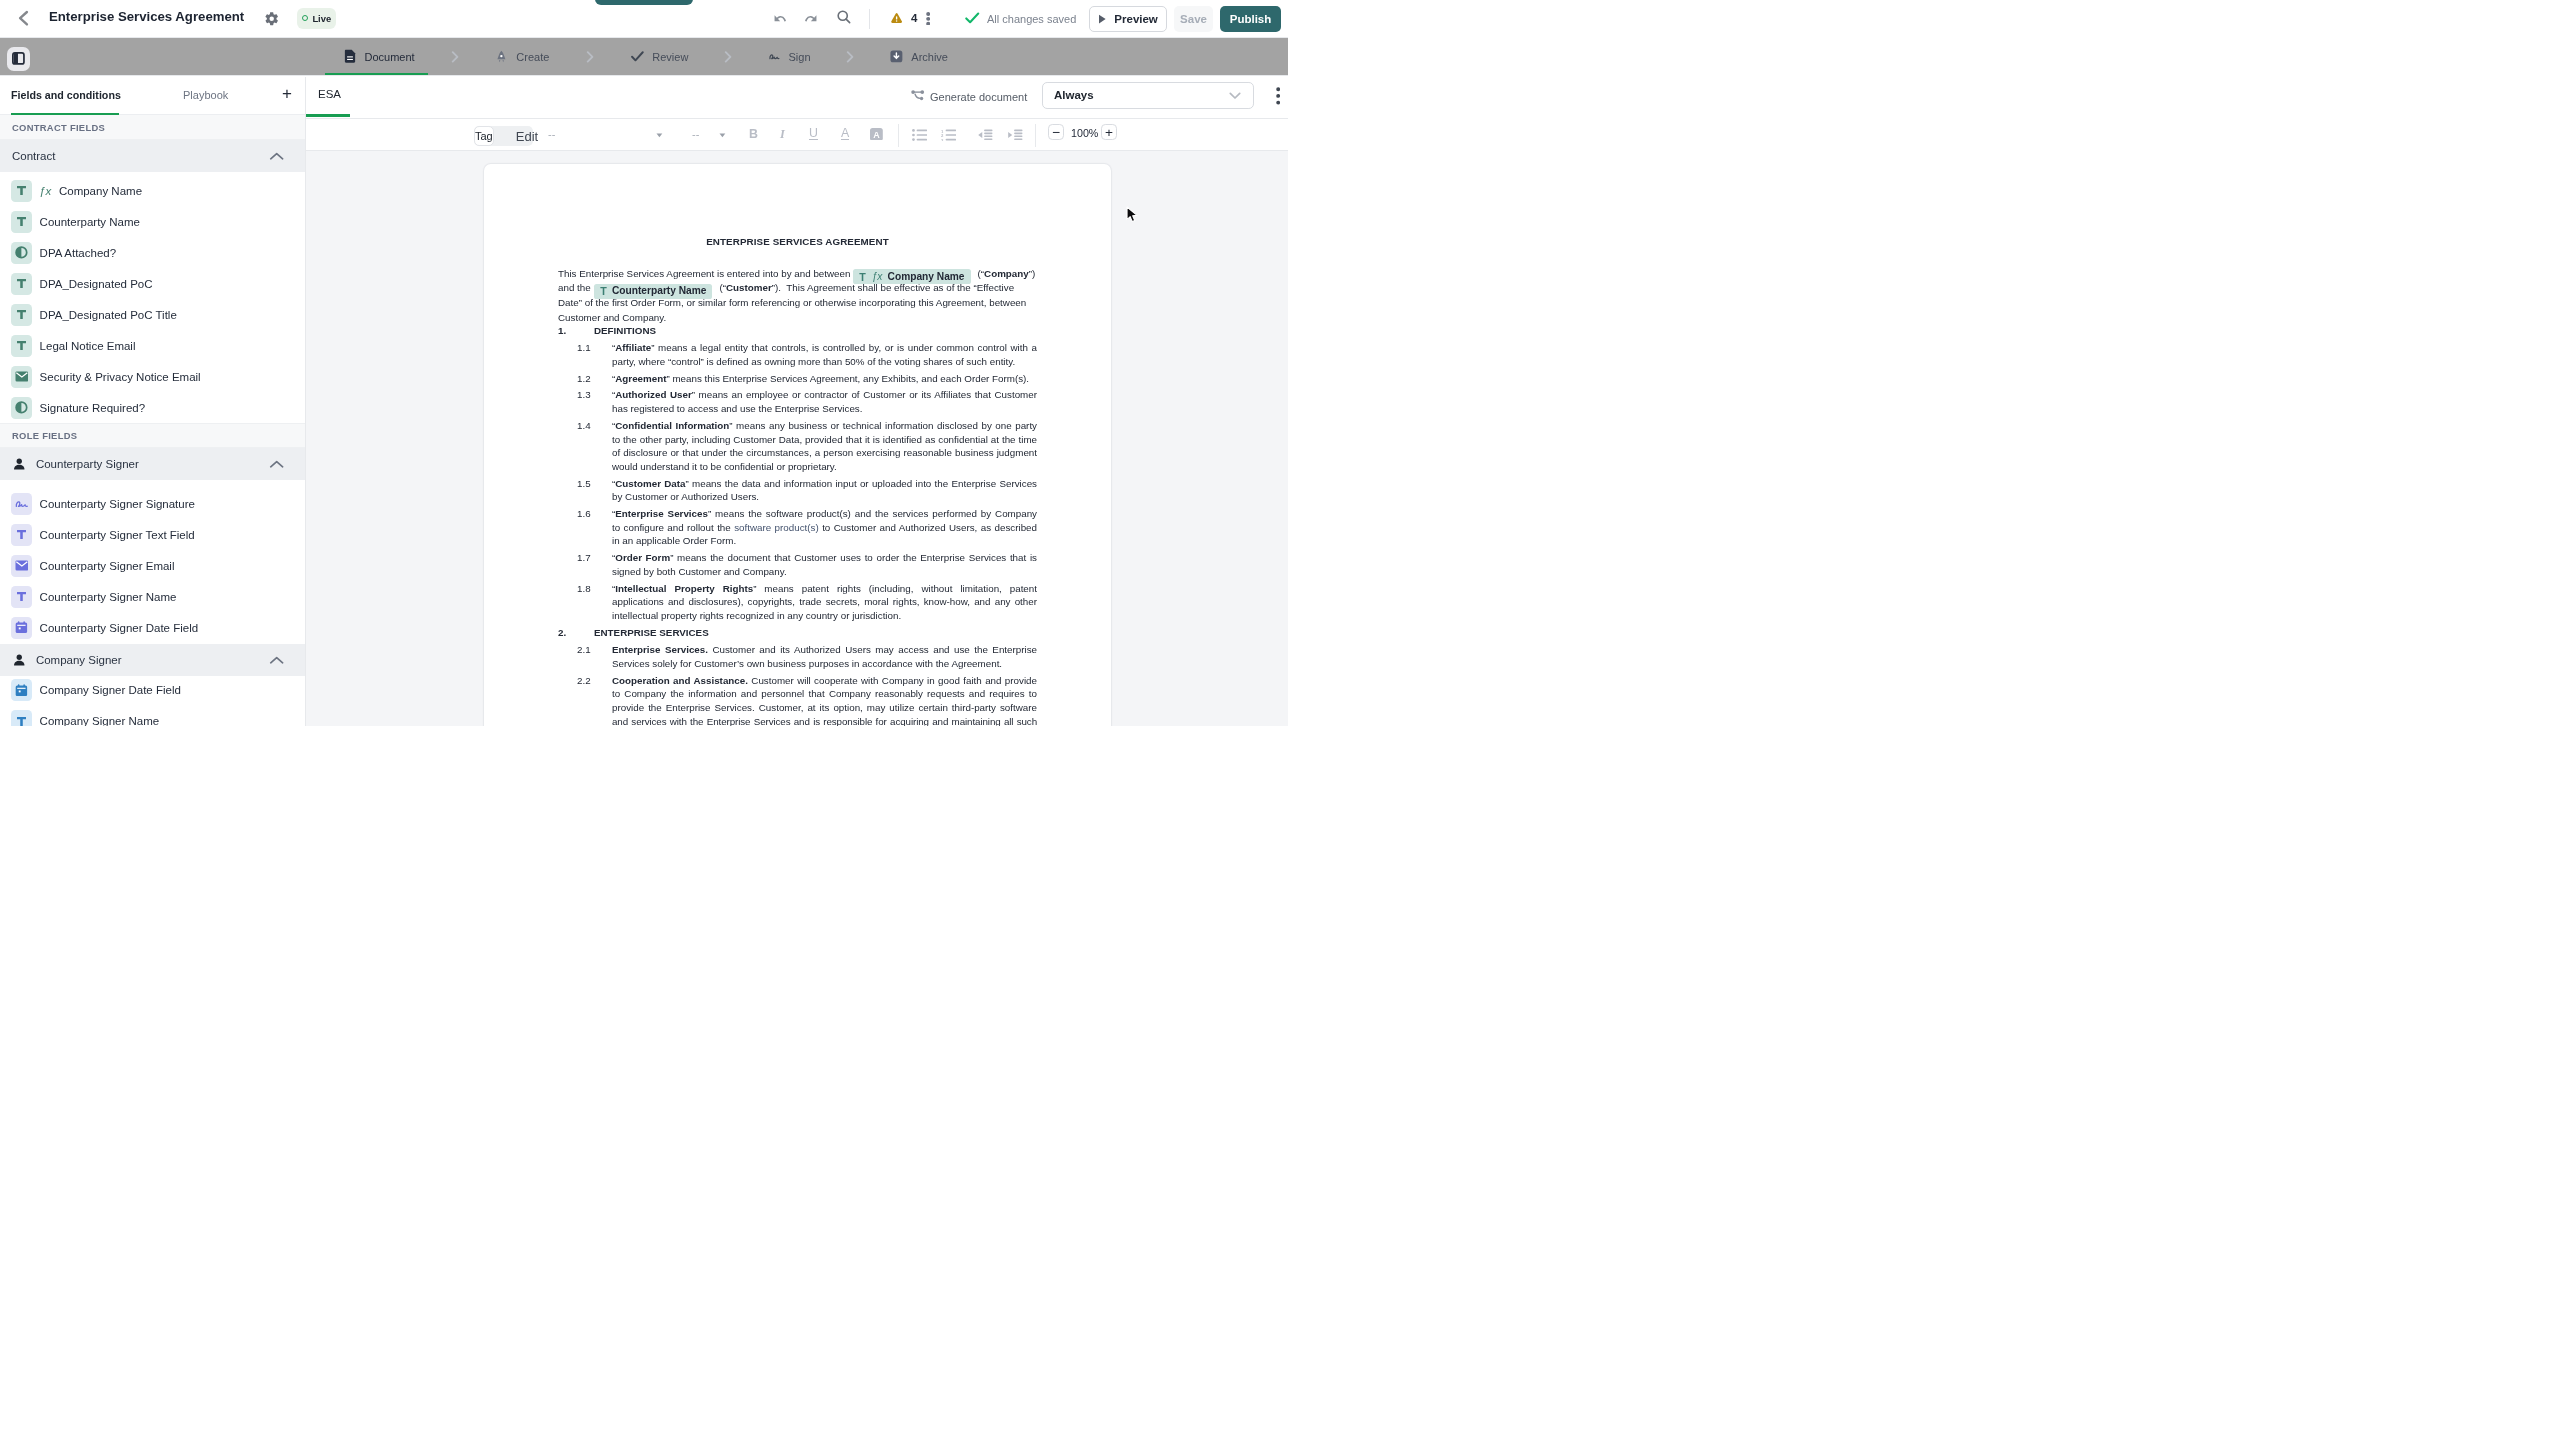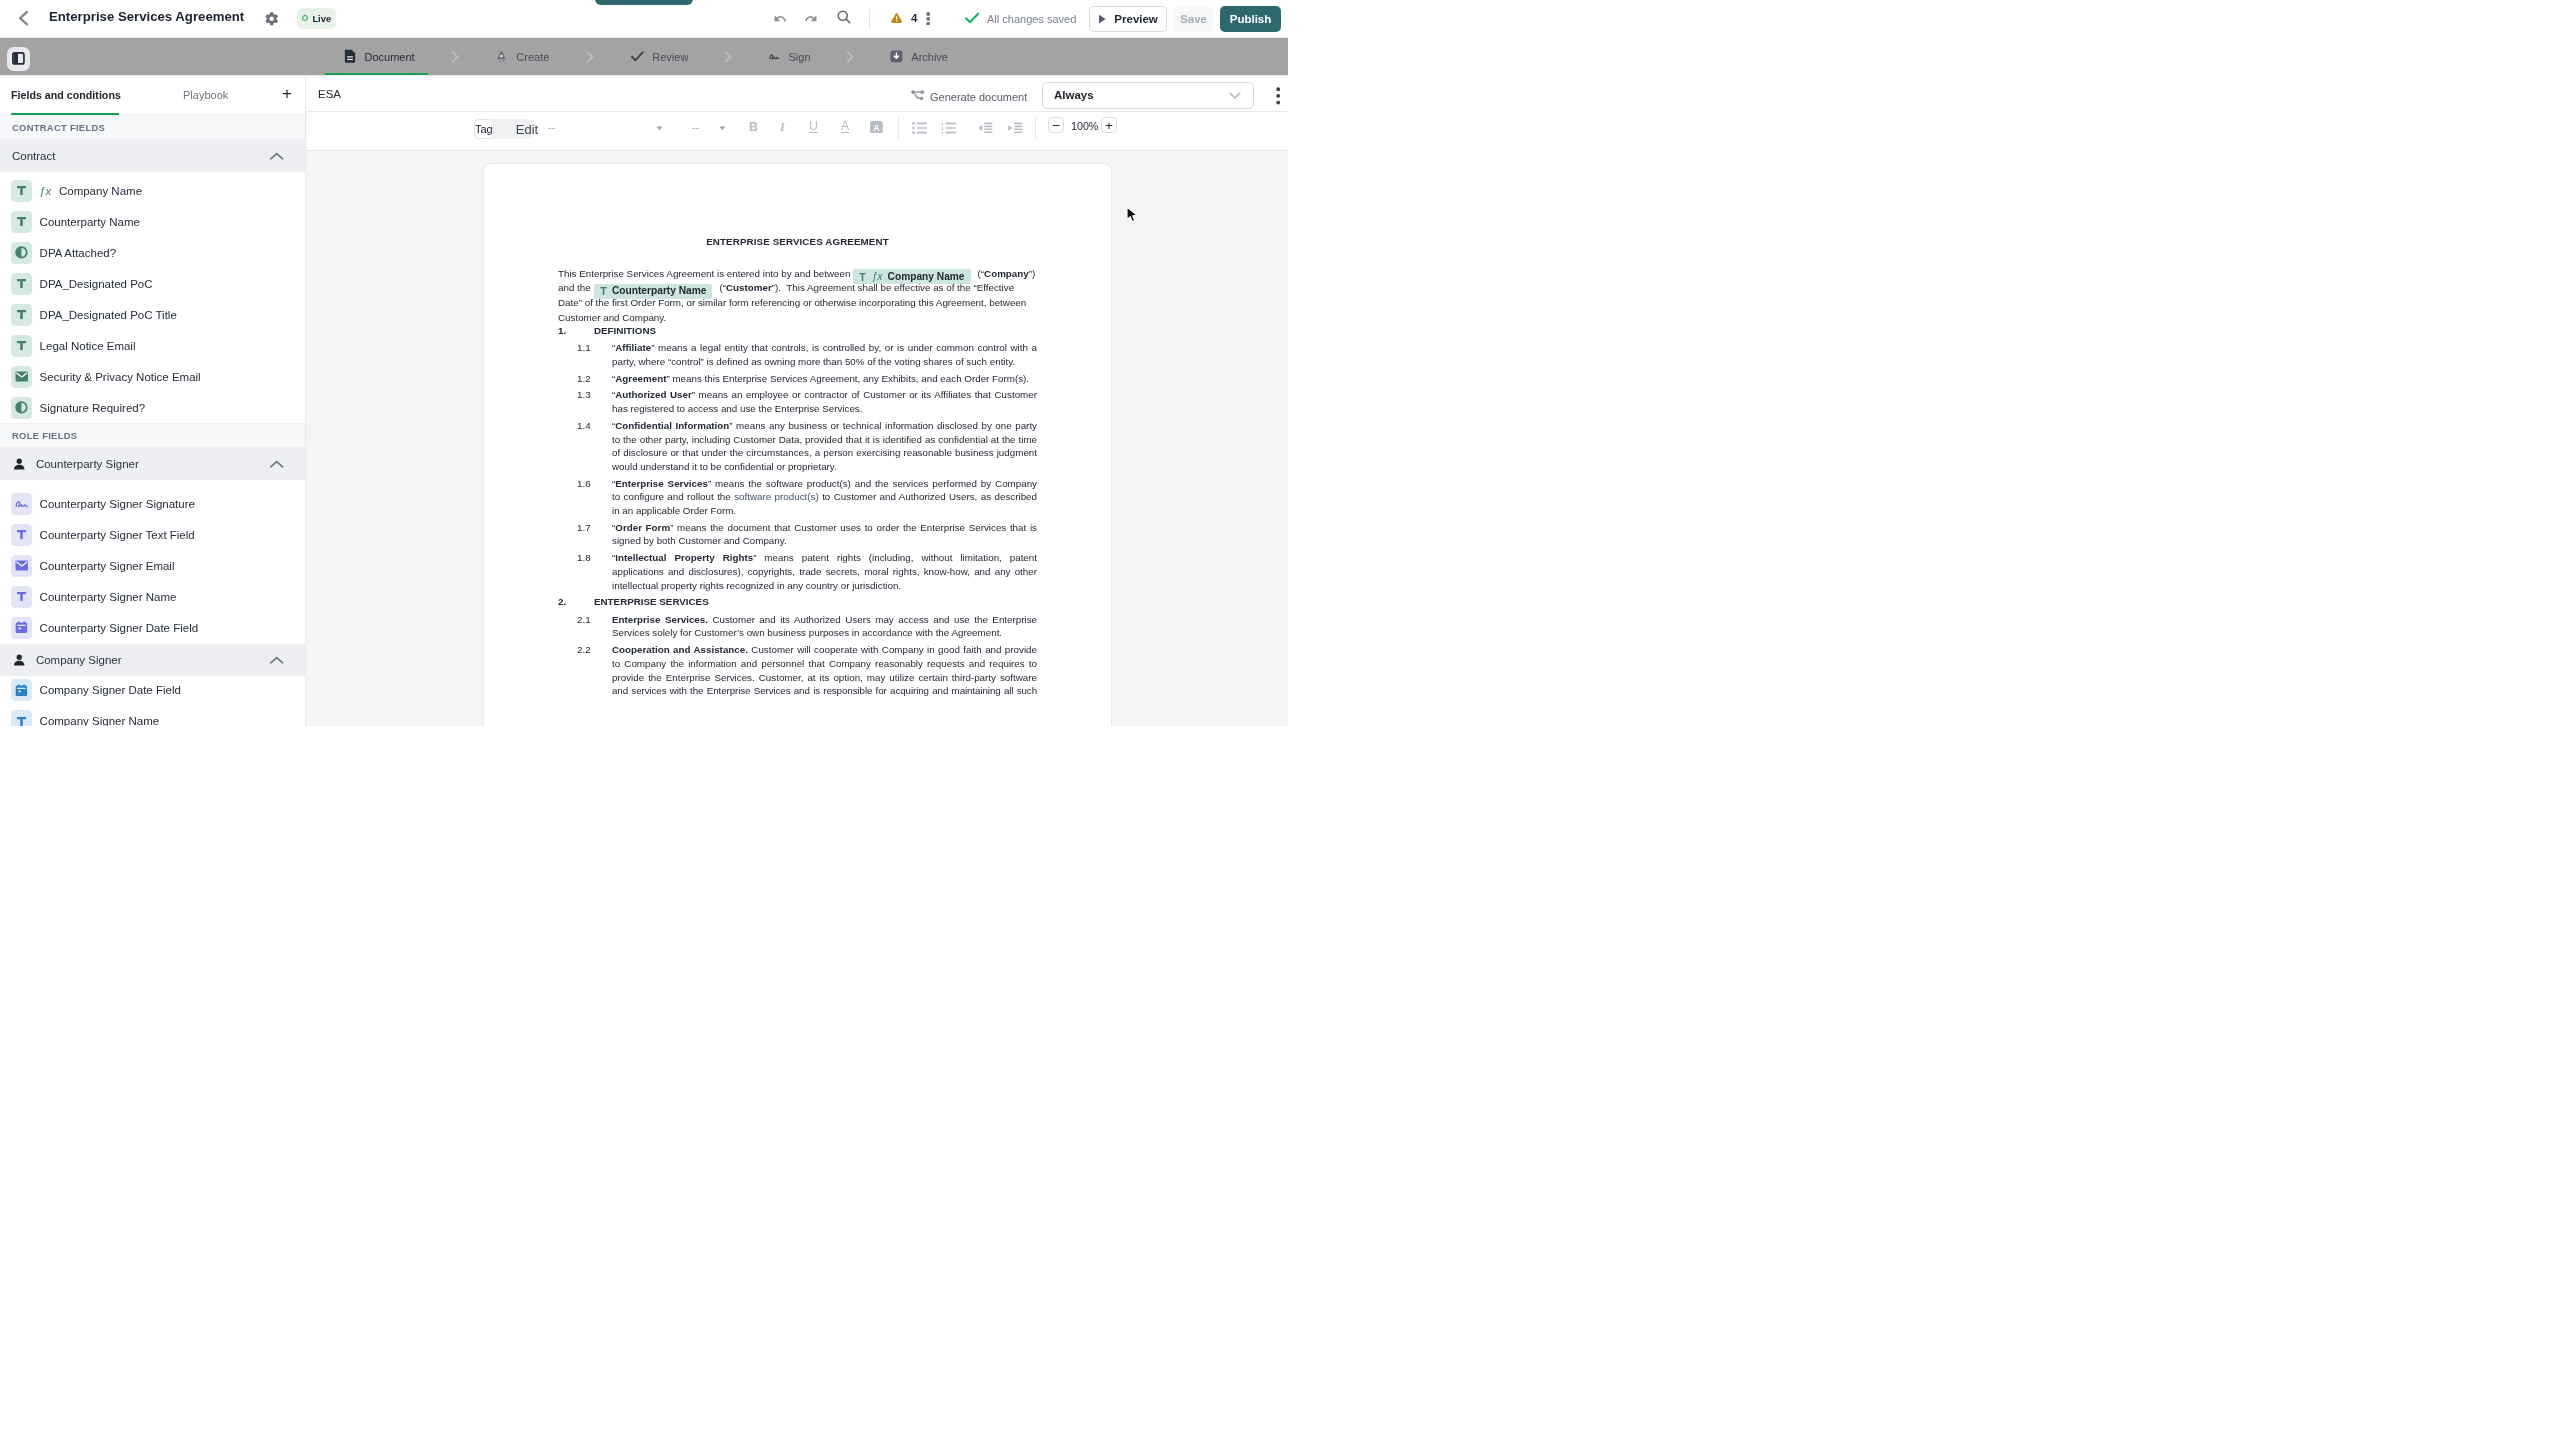--- a/index.html
+++ b/index.html
@@ -47,21 +47,21 @@
 .frow { height:31px; display:flex; align-items:center; padding-left:11px; }
 .ficon { width:21.3px; height:21.3px; border-radius:4.3px; display:flex; align-items:center; justify-content:center; flex:none; }
 .teal { background:#d5e8e4; }
 .purp { background:#e3e4f6; }
 .blue { background:#d8eaf8; }
 .frow .lbl { margin-left:7.3px; font-size:11.5px; color:#252d3b; }
 .frow .fx { margin-left:6.8px; margin-right:0px; }
 
 
 #content { position:absolute; left:306px; top:77px; width:982px; height:650px; }
-#tabrow { position:relative; height:35px; background:#fff; border-bottom:0.9px solid #e7e9ec; }
+#tabrow { position:relative; height:42px; background:#fff; border-bottom:0.9px solid #e7e9ec; }
 #esatab { position:absolute; left:12px; top:11px; font-size:11.5px; font-weight:500; color:#20262f; }
 #esaul { position:absolute; left:0px; top:37px; width:44px; height:2.6px; background:#189d52; }
 #genicon { position:absolute; left:605px; top:12.8px; }
 #gentxt { position:absolute; left:624px; top:13.7px; font-size:11px; color:#555c66; }
 #alwayssel { position:absolute; left:736px; top:5.1px; width:212px; height:26.5px; border:0.9px solid #d8dbe0; border-radius:5.1px; background:#fff; }
 #alwayssel .at { position:absolute; left:11px; top:6px; font-size:11.5px; font-weight:700; color:#20262f; }
 #alwayssel .ac { position:absolute; right:12px; top:8.5px; }
 #dots2 { position:absolute; left:970px; top:10.2px; }
 
 #toolbar { position:relative; height:33px; background:#fff; }
@@ -542,20 +542,25 @@
               <div class="ll">has registered to access and use the Enterprise Services.</div>
             </div>
 <div class="item">
               <span class="num">1.4</span>
               <div class="jl">“<b>Confidential Information</b>” means any business or technical information disclosed by one party</div>
               <div class="jl">to the other party, including Customer Data, provided that it is identified as confidential at the time</div>
               <div class="jl">of disclosure or that under the circumstances, a person exercising reasonable business judgment</div>
               <div class="ll">would understand it to be confidential or proprietary.</div>
             </div>
 <div class="item">
+              <span class="num">1.5</span>
+              <div class="jl">“<b>Customer Data</b>” means the data and information input or uploaded into the Enterprise Services</div>
+              <div class="ll">by Customer or Authorized Users.</div>
+            </div>
+<div class="item">
               <span class="num">1.6</span>
               <div class="jl">“<b>Enterprise Services</b>” means the software product(s) and the services performed by Company</div>
               <div class="jl">to configure and rollout the <span class="soft">software product(s)</span> to Customer and Authorized Users, as described</div>
               <div class="ll">in an applicable Order Form.</div>
             </div>
 <div class="item">
               <span class="num">1.7</span>
               <div class="jl">“<b>Order Form</b>” means the document that Customer uses to order the Enterprise Services that is</div>
               <div class="ll">signed by both Customer and Company.</div>
             </div>

